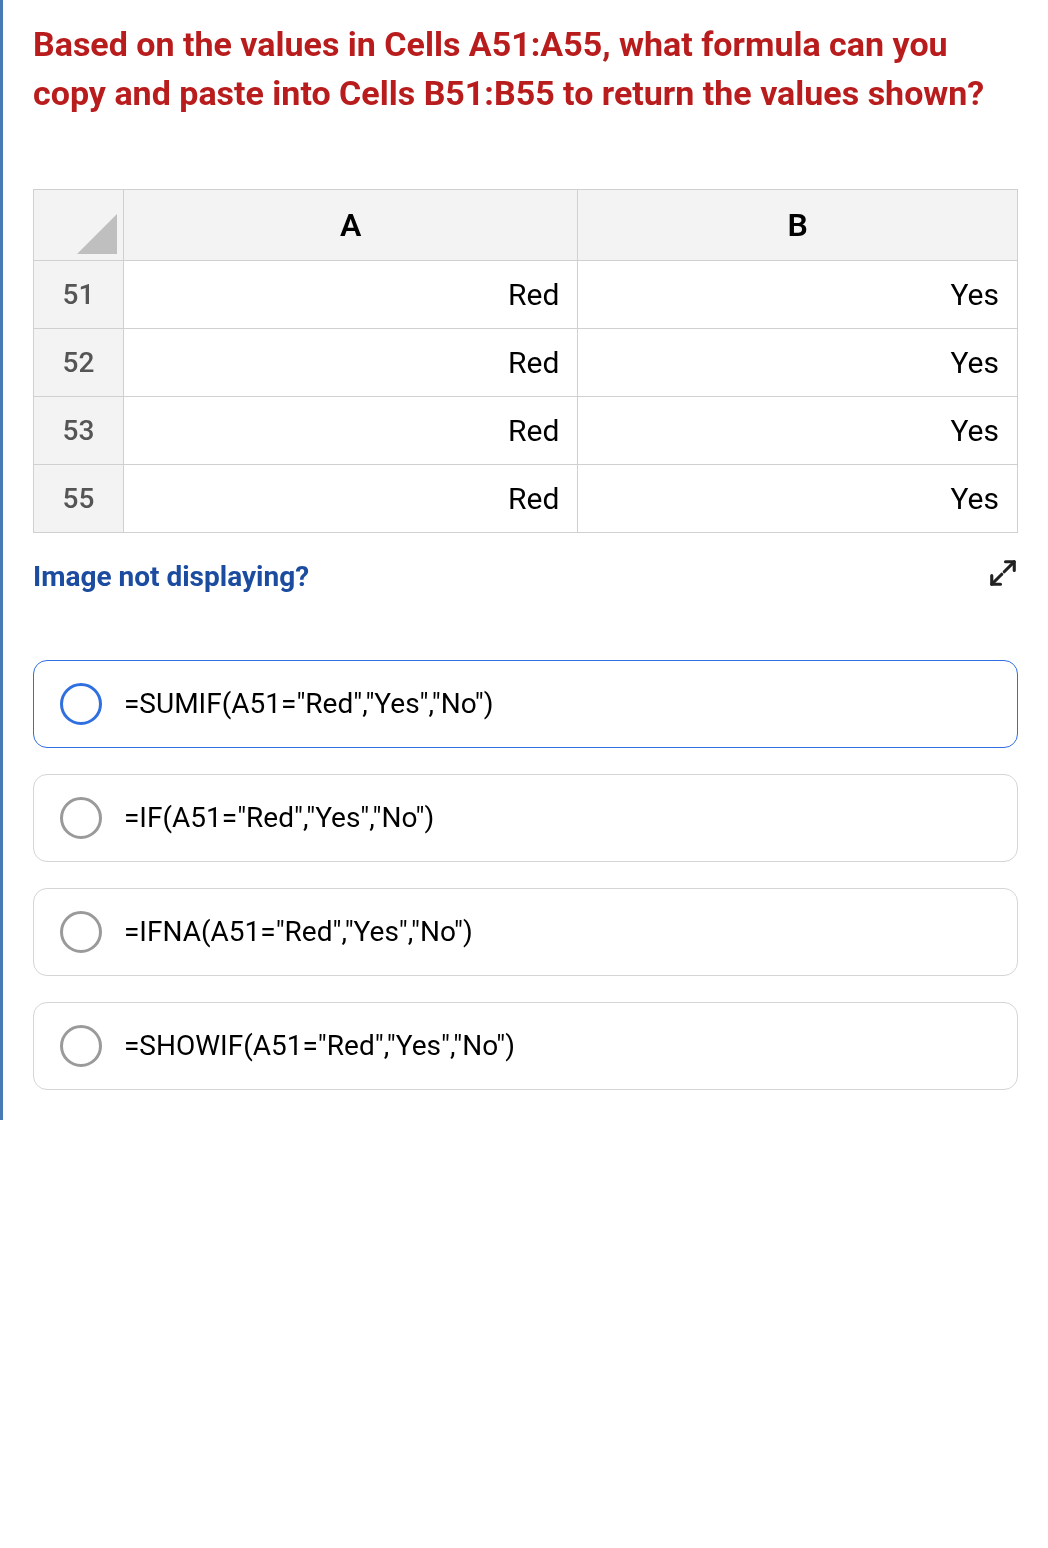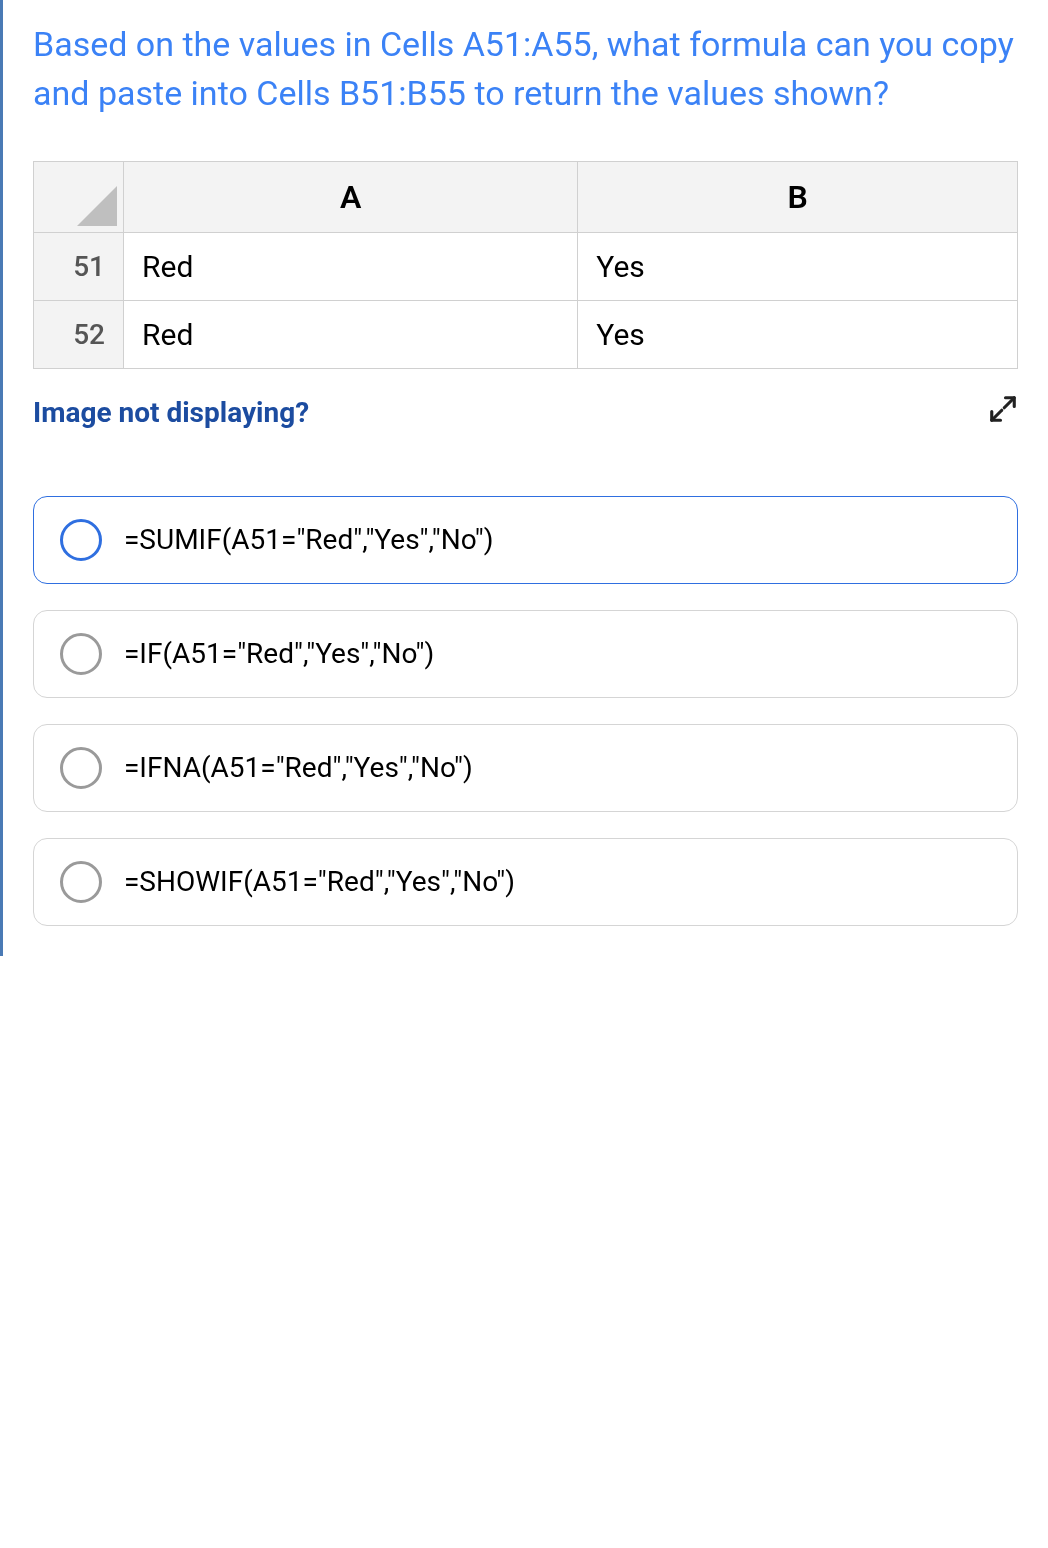--- a/index.html
+++ b/index.html
@@ -5,47 +5,47 @@
   * { box-sizing: border-box; margin: 0; padding: 0; }
   body {
     font-family: -apple-system, BlinkMacSystemFont, "Segoe UI", Roboto, Arial, sans-serif;
     background: #fff;
     width: 1048px;
     padding: 20px 30px 30px 30px;
     border-left: 3px solid #4a7ab5;
   }
   .question {
     font-size: 34px;
-    font-weight: 400;
-    color: #3b82f6;
+    font-weight: 700;
+    color: #b91c1c;
     line-height: 1.45;
-    margin-bottom: 42px;
+    margin-bottom: 70px;
   }
   table.sheet {
     width: 100%;
     border-collapse: collapse;
     font-size: 30px;
     margin-bottom: 25px;
   }
   table.sheet th, table.sheet td {
     border: 1px solid #d0d0d0;
     padding: 16px 18px;
-    text-align: left;
+    text-align: right;
   }
   table.sheet th {
     background: #f3f3f3;
     font-weight: 600;
     text-align: center;
     font-size: 32px;
   }
   table.sheet .rownum {
     background: #f3f3f3;
     color: #555;
     font-weight: 500;
-    text-align: right;
+    text-align: center;
     width: 90px;
     font-size: 28px;
     margin-top: 14px;
   }
   table.sheet .corner {
     background: #f3f3f3;
     position: relative;
     width: 90px;
   }
   .corner-tri {
@@ -122,20 +122,30 @@
     <tr>
       <td class="rownum">51</td>
       <td>Red</td>
       <td>Yes</td>
     </tr>
     <tr>
       <td class="rownum">52</td>
       <td>Red</td>
       <td>Yes</td>
     </tr>
+    <tr>
+      <td class="rownum">53</td>
+      <td>Red</td>
+      <td>Yes</td>
+    </tr>
+    <tr>
+      <td class="rownum">55</td>
+      <td>Red</td>
+      <td>Yes</td>
+    </tr>
   </tbody>
 </table>
 
 <div class="link-row">
   <span class="link-text">Image not displaying?</span>
   <span class="expand-icon">
     <svg width="30" height="30" viewBox="0 0 24 24" fill="none" stroke="#222" stroke-width="2.5" stroke-linecap="round" stroke-linejoin="round">
       <path d="M14 3h7v7"></path>
         <path d="M21 3l-8 8"></path>
       <path d="M10 21H3v-7"></path>

